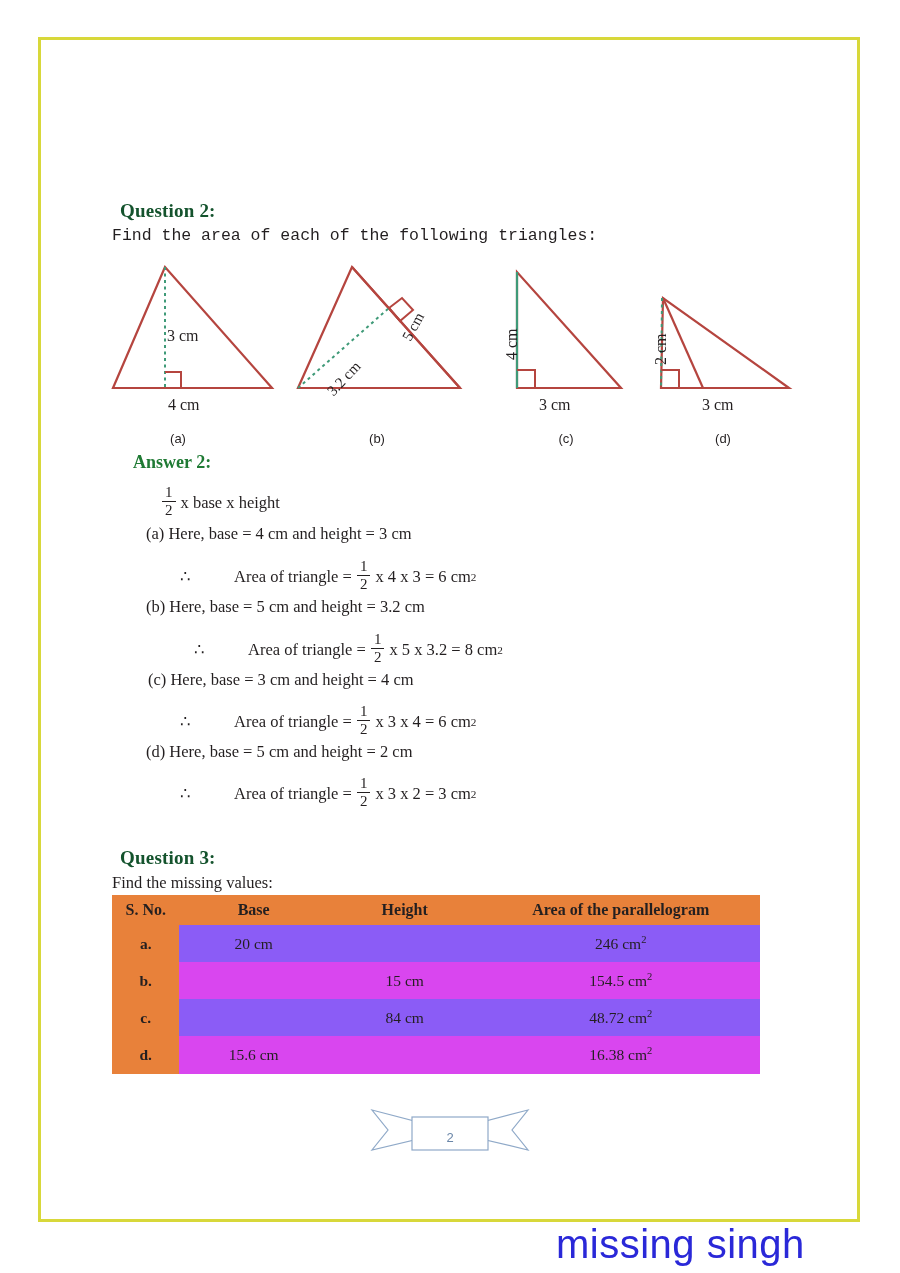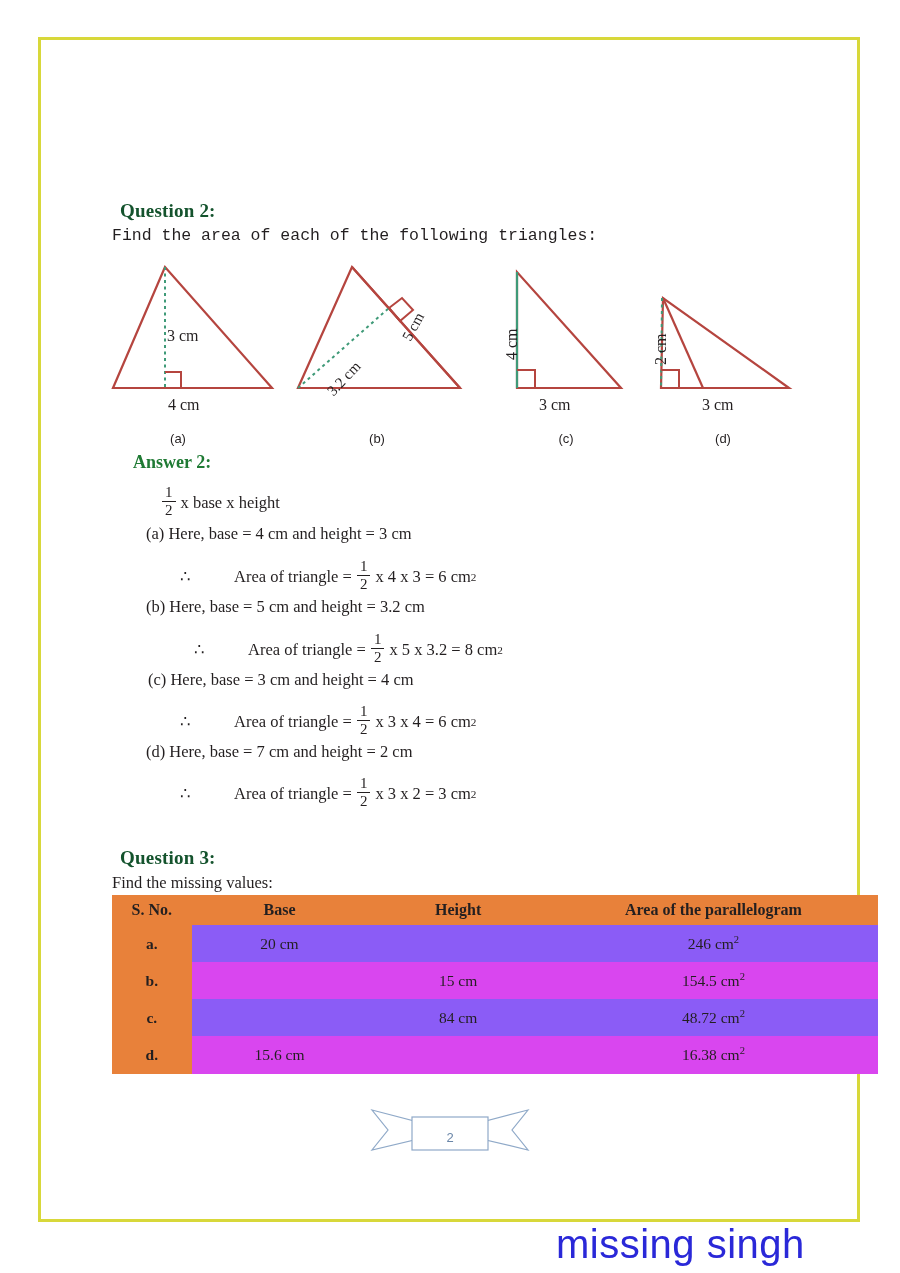--- a/index.html
+++ b/index.html
@@ -118,21 +118,21 @@
   .frac .num { padding: 0 3px 1px 3px; }
   .frac .den { padding: 1px 3px 0 3px; border-top: 1.3px solid #231f20; }
 
   sup.sq { font-size: 0.68em; vertical-align: super; }
 
   
   #values-table {
     position: absolute;
     left: 112px;
     top: 895px;
-    width: 766px;
+    width: 648px;
     border-collapse: collapse;
     font-family: "Liberation Serif", serif;
   }
   #values-table th {
     background: #E8813A;
     color: #231f20;
     font-weight: bold;
     font-size: 16px;
     padding: 6px 4px;
     text-align: center;
@@ -277,21 +277,21 @@
   <span class="gapper"></span>
   <span class="lead">Area of triangle =</span>
   <span class="frac">
     <span class="num">1</span>
     <span class="den">2</span>
   </span>
   <span class="lead">x 3 x 4 = 6 cm</span>
   <sup class="sq">2</sup>
 </div>
 
-<div class="work-line" style="left:146px; top:742px;">(d) Here, base = 7 cm and height = 2 cm</div>
+<div class="work-line" style="left:146px; top:742px;">(d) Here, base = 5 cm and height = 2 cm</div>
 <div class="work-line" style="left:180px; top:777px;">
   <span class="therefore">∴</span>
   <span class="gapper"></span>
   <span class="lead">Area of triangle =</span>
   <span class="frac">
     <span class="num">1</span>
     <span class="den">2</span>
   </span>
   <span class="lead">x 3 x 2 = 3 cm</span>
   <sup class="sq">2</sup>

